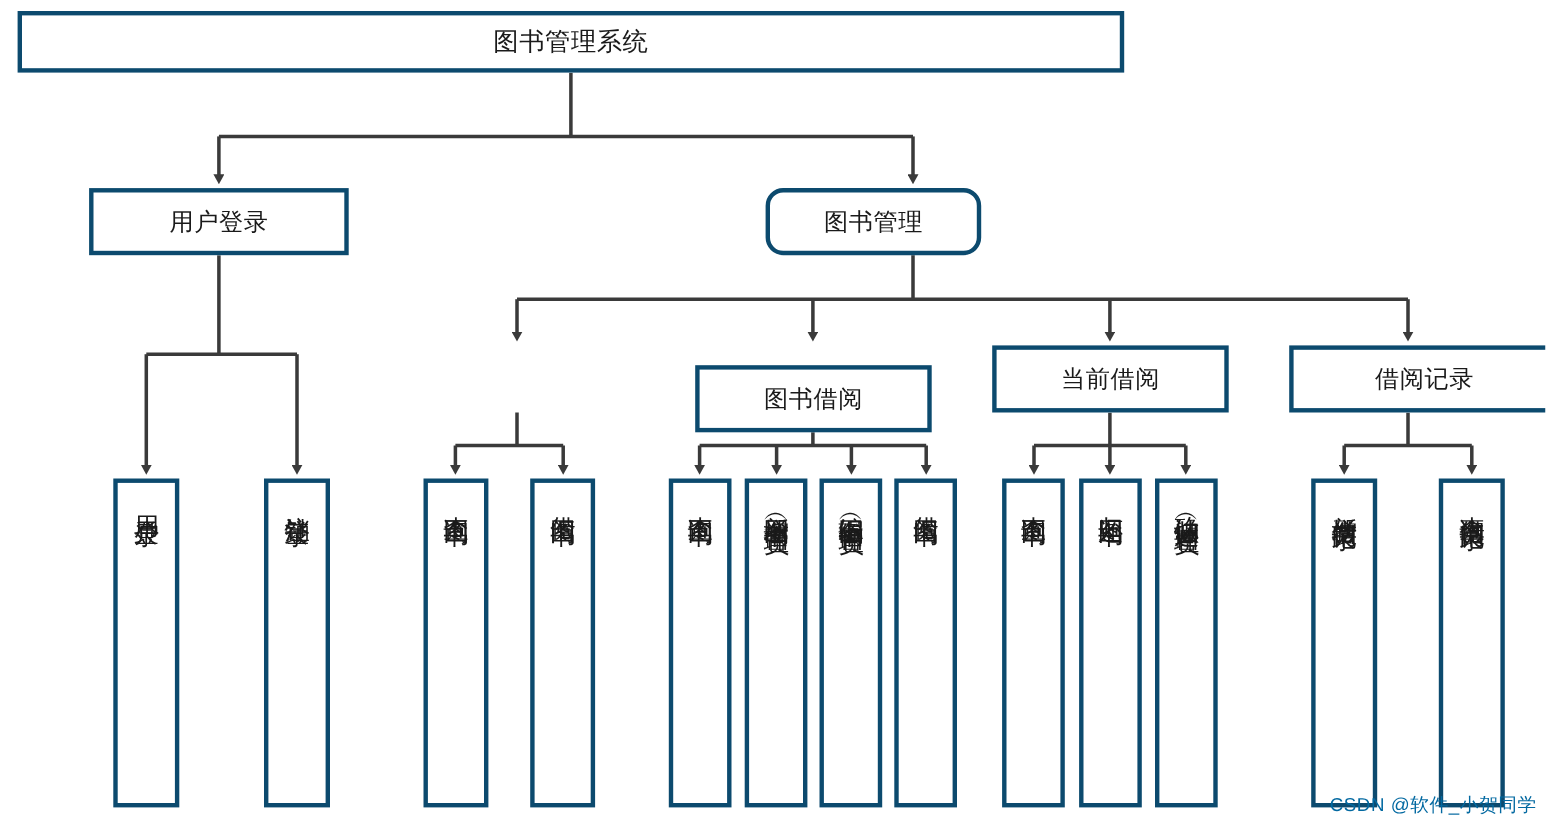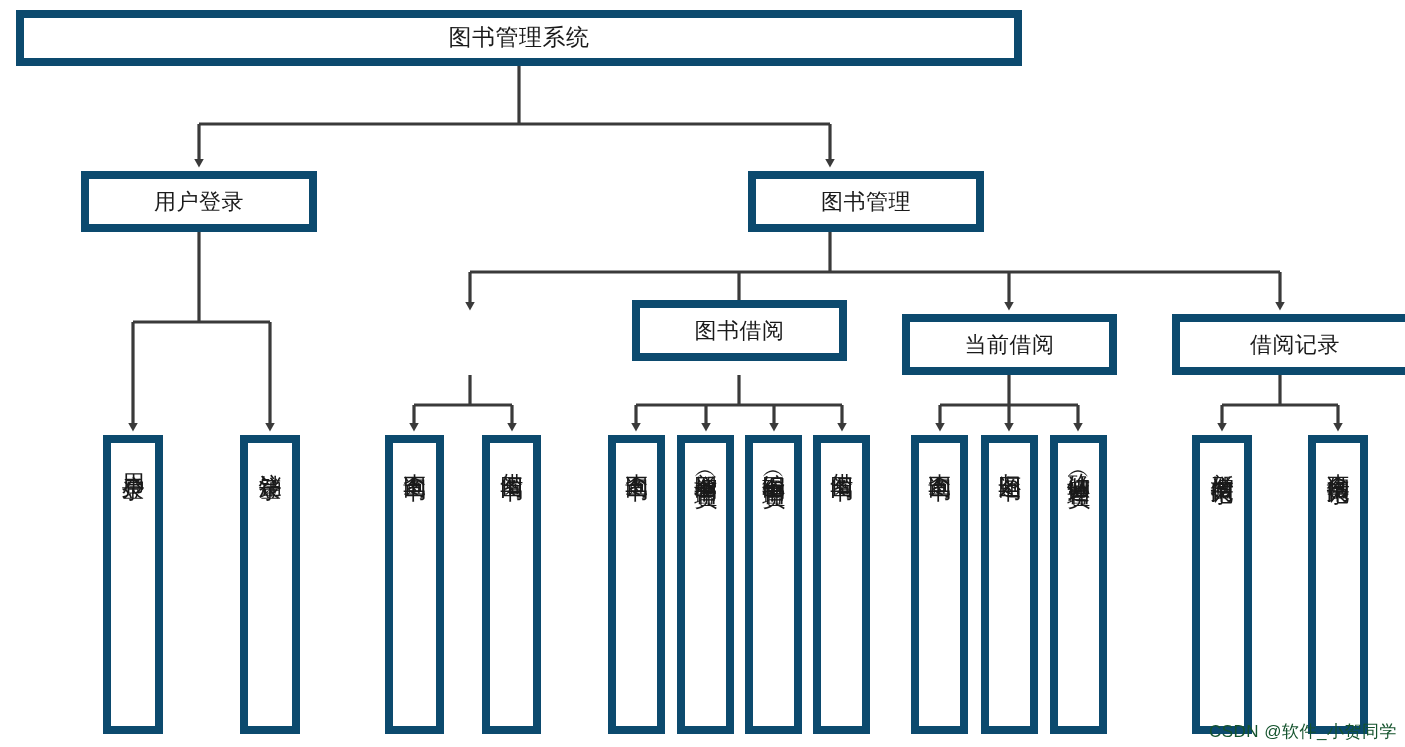--- a/index.html
+++ b/index.html
@@ -22,21 +22,21 @@
     position: absolute;
     left: 0;
     top: 0;
     width: 1405px;
     height: 747px;
   }
   .node {
     position: absolute;
     box-sizing: border-box;
     background: #ffffff;
-    border: 8px solid #0c4a6e;
+    border: 4px solid #0c4a6e;
     display: flex;
     align-items: center;
     justify-content: center;
     color: #1a1a1a;
     z-index: 2;
   }
   .node .label {
     display: block;
     text-align: center;
     line-height: 1.18;
@@ -60,21 +60,21 @@
     font-size: 23px;
     line-height: 1.02;
     letter-spacing: 2px;
     white-space: nowrap;
   }
   .watermark {
     position: absolute;
     right: 8px;
     bottom: 4px;
     font-size: 17px;
-    color: #14532d;
+    color: #0369a1;
     letter-spacing: 0.5px;
     z-index: 3;
     white-space: nowrap;
     font-family: "Liberation Sans", "DejaVu Sans", sans-serif;
   }
 </style>
 </head>
 <body>
 
 <div id="diagram">
@@ -130,25 +130,25 @@
     </g>
   </svg>
 
   <div class="node horiz root" style="left:16px; top:10px; width:1006px; height:56px;">
     <span class="label">图书管理系统</span>
   </div>
 
   <div class="node horiz" style="left:81px; top:171px; width:236px; height:61px;">
     <span class="label">用户登录</span>
   </div>
-  <div class="node horiz" style="left:748px; top:171px; width:236px; height:61px;">
+  <div class="node horiz" style="left:696px; top:171px; width:196px; height:61px;border-radius:16px;">
     <span class="label">图书管理</span>
   </div>
 
-  <div class="node horiz" style="left:632px; top:300px; width:215px; height:61px;">
+  <div class="node horiz" style="left:632px; top:332px; width:215px; height:61px;">
     <span class="label">图书借阅</span>
   </div>
   <div class="node horiz" style="left:902px; top:314px; width:215px; height:61px;">
     <span class="label">当前借阅</span>
   </div>
   <div class="node horiz" style="left:1172px; top:314px; width:246px; height:61px;">
     <span class="label">借阅记录</span>
   </div>
 
   <div class="node vert" style="left:103px; top:435px; width:60px; height:299px;">

